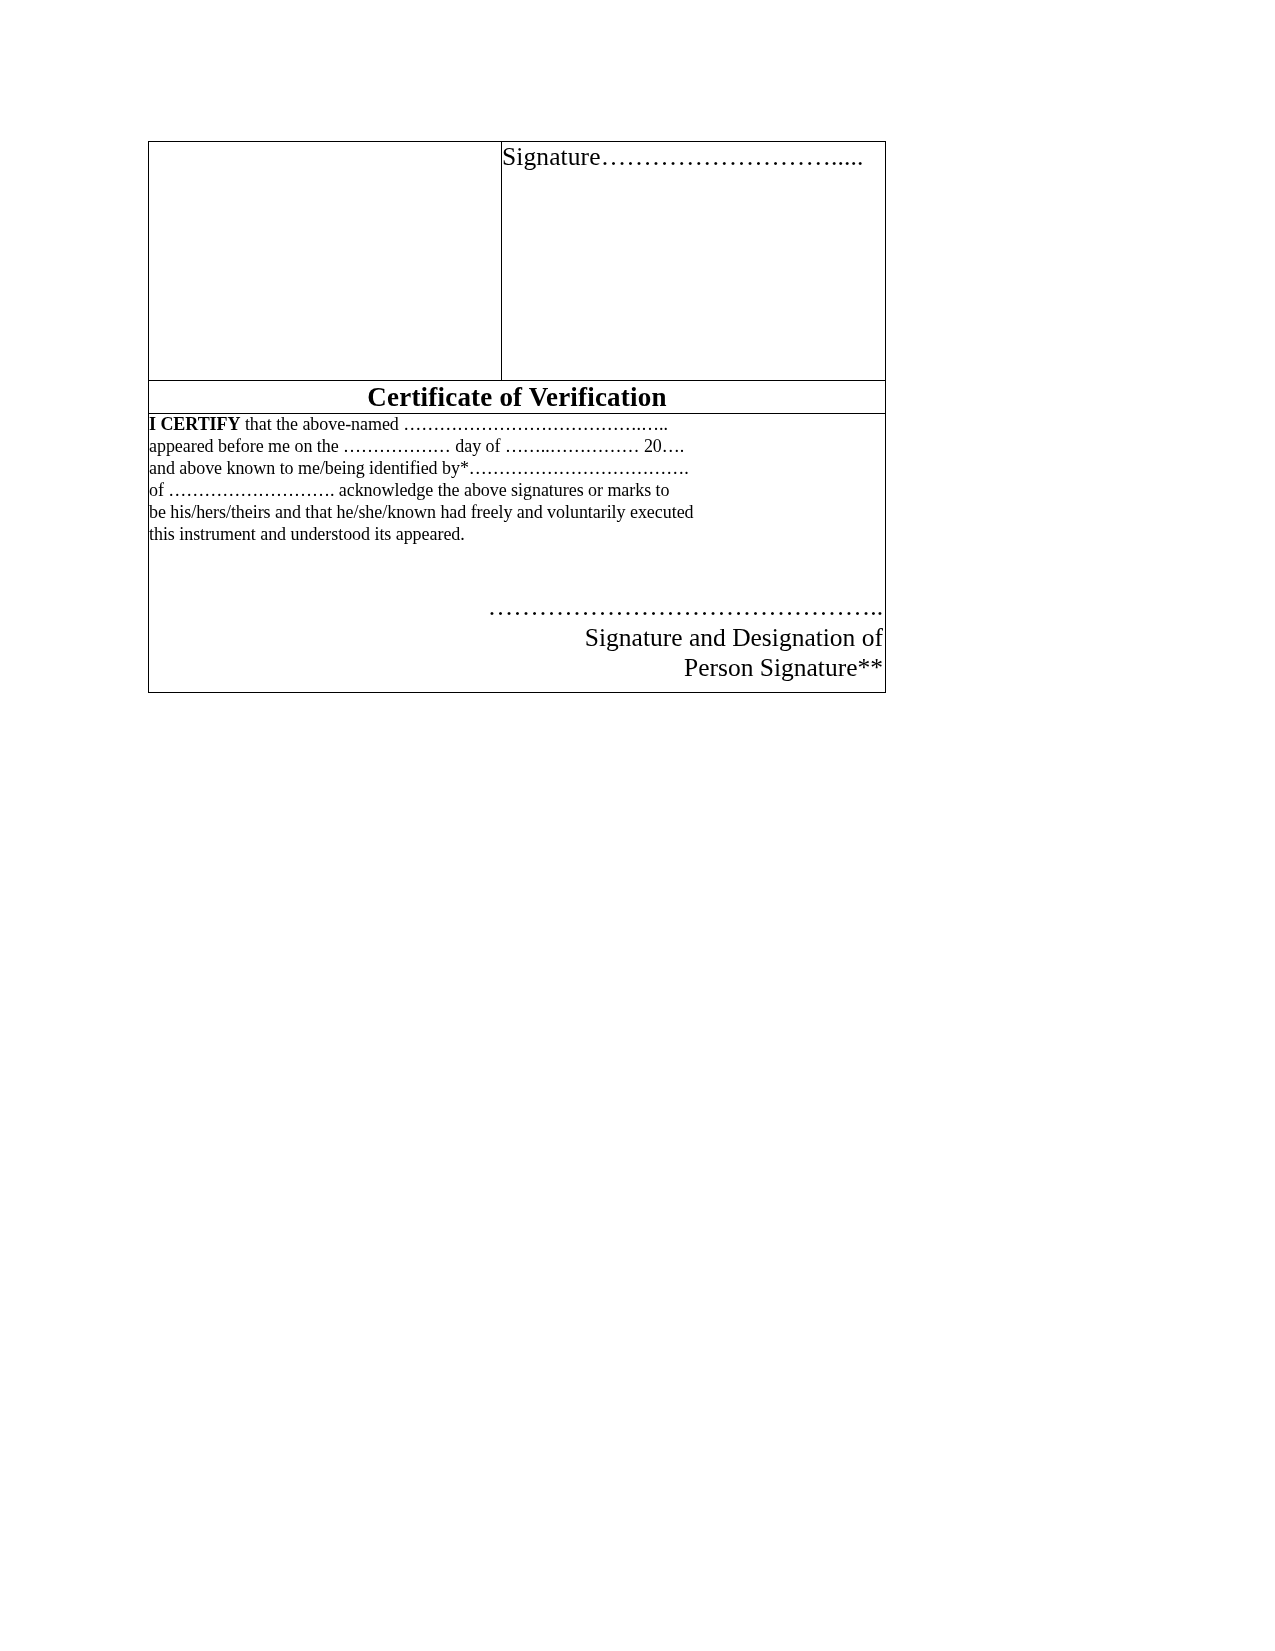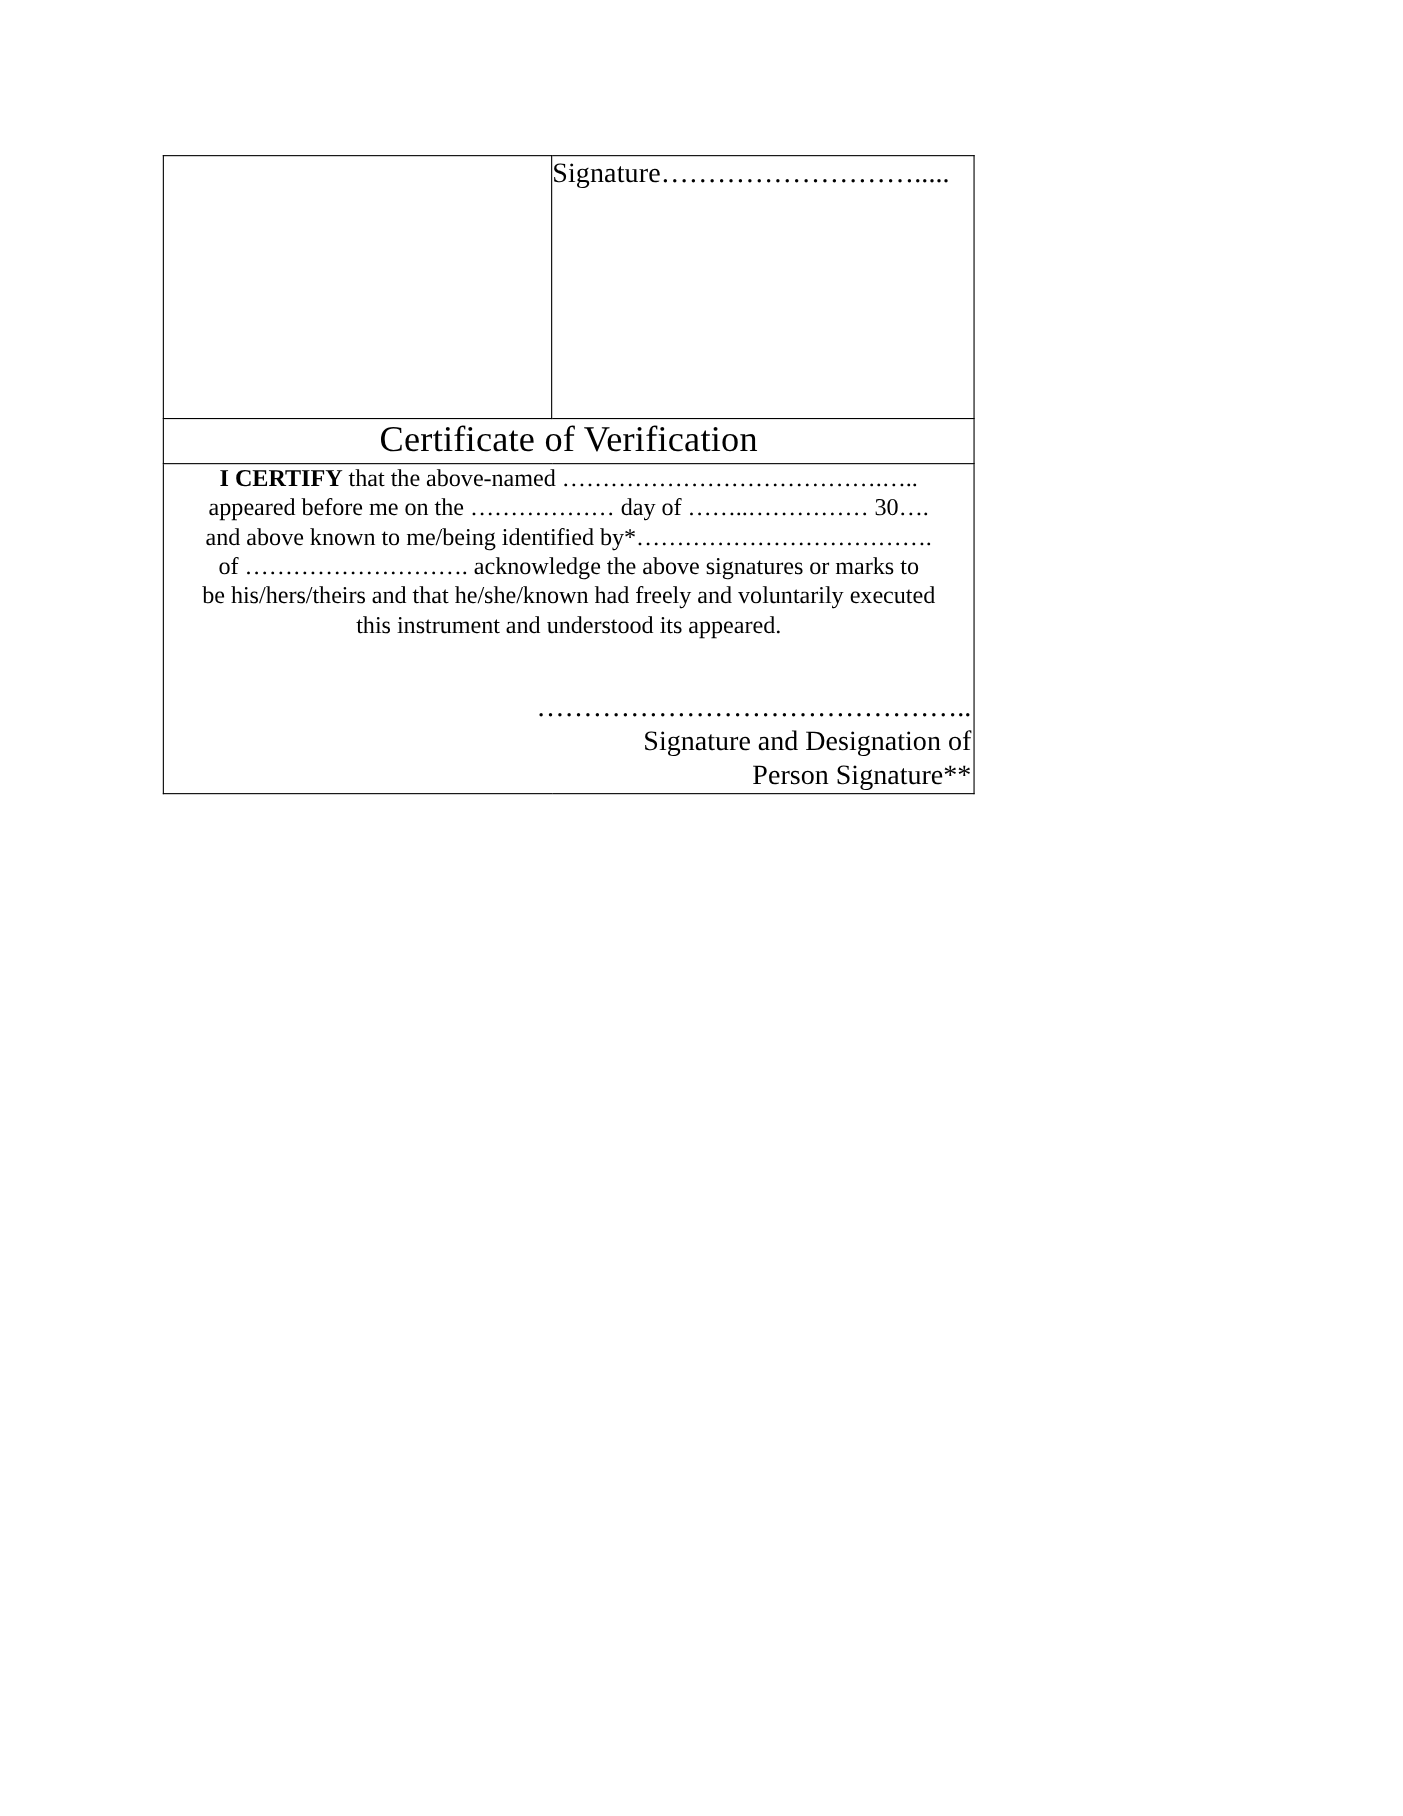--- a/index.html
+++ b/index.html
@@ -59,36 +59,36 @@
     overflow: hidden;
   }
 
   
   .cell-heading {
     text-align: center;
     padding: 5px 0 7px 0;
     height: 30px;
   }
   .heading-text {
-    font-weight: normal;
-    font-size: 33px;
+    font-weight: bold;
+    font-size: 27px;
     line-height: 1.2;
     letter-spacing: 0.2px;
   }
 
   
   .cell-body {
     padding: 7px 6px 6px 8px;
     height: 278px;
   }
   .body-para {
-    font-size: 22px;
+    font-size: 18px;
     line-height: 1.215;
     letter-spacing: -0.05px;
-    text-align: center;
+    text-align: left;
   }
   .body-para .lead {
     font-weight: bold;
   }
   .body-line {
     white-space: nowrap;
   }
 
   .sign-block {
     margin-top: 46px;
@@ -125,21 +125,21 @@
       <tr>
         <td class="cell-heading" colspan="2">
           <span class="heading-text">Certificate of Verification</span>
         </td>
       </tr>
 
       <tr>
         <td class="cell-body" colspan="2">
           <div class="body-para">
             <div class="body-line"><span class="lead">I CERTIFY</span><span> that the above-named ………………………………….…..</span></div>
-            <div class="body-line">appeared before me on the ……………… day of ……..…………… 30….</div>
+            <div class="body-line">appeared before me on the ……………… day of ……..…………… 20….</div>
             <div class="body-line">and above known to me/being identified by*……………………………….</div>
             <div class="body-line">of ………………………. acknowledge the above signatures or marks to</div>
             <div class="body-line">be his/hers/theirs and that he/she/known had freely and voluntarily executed</div>
             <div class="body-line">this instrument and understood its appeared.</div>
           </div>
 
           <div class="sign-block">
             <span class="sign-dots">………………………………………..</span>
             <span class="sign-label">Signature and Designation of</span>
             <span class="sign-label">Person Signature**</span>

